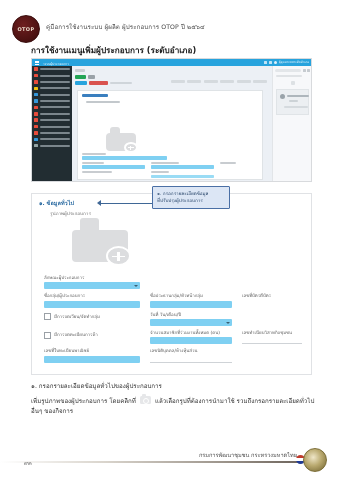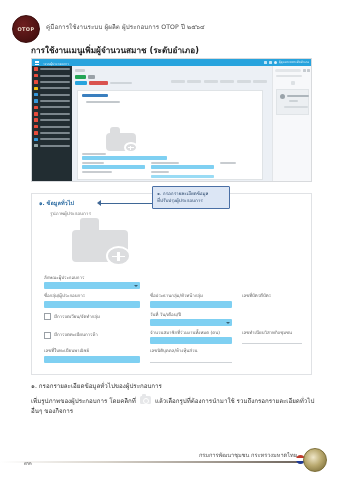--- a/index.html
+++ b/index.html
@@ -181,21 +181,21 @@
 
 <div class="page">
 
   <div class="doc-header">
     <div class="logo">
       <span class="logo-text">OTOP</span>
     </div>
     <div class="header-title">คู่มือการใช้งานระบบ ผู้ผลิต ผู้ประกอบการ OTOP ปี ๒๕๖๔</div>
   </div>
 
-  <div class="section-title">การใช้งานเมนูเพิ่มผู้จำนวนสมาช (ระดับอำเภอ)</div>
+  <div class="section-title">การใช้งานเมนูเพิ่มผู้ประกอบการ (ระดับอำเภอ)</div>
 
   <div class="shot1">
 
     <div class="s1-topbar">
       <div class="s1-burger">
           <i></i>
           <i></i>
           <i></i>
         </div>
       <div class="s1-brand">ระบบผู้ประกอบการ</div>

